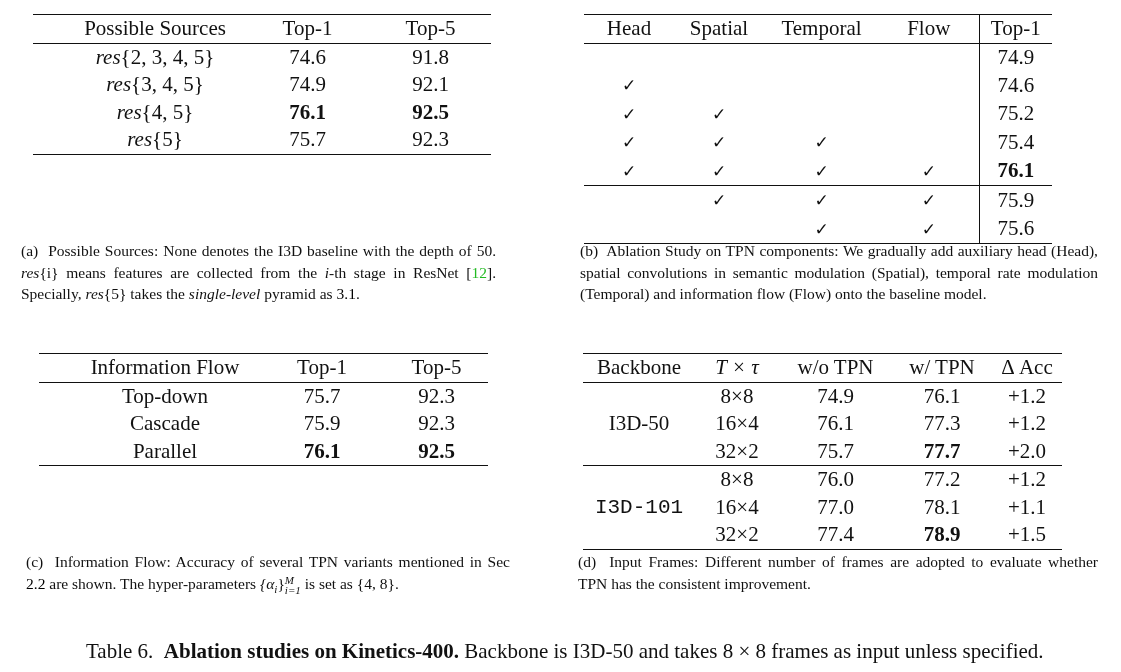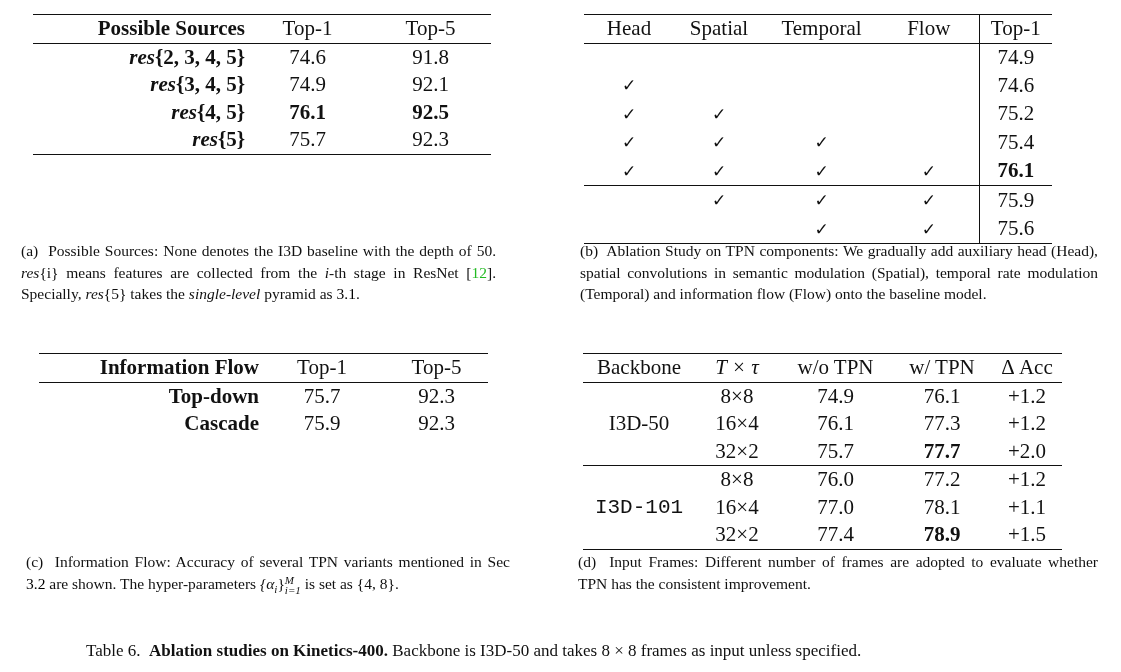--- a/index.html
+++ b/index.html
@@ -7,21 +7,21 @@
          font-family:"Liberation Serif","DejaVu Serif",serif; color:#111; }
   .abs { position:absolute; }
   table { border-collapse:collapse; font-size:21px; line-height:27.5px; }
   td, th { padding:0; font-weight:normal; white-space:nowrap; }
   .rule-top { border-top:1.5px solid #111; }
   .rule-bot { border-bottom:1.5px solid #111; }
   .rule-mid { border-bottom:1.2px solid #111; }
   .bold { font-weight:bold; }
   .it { font-style:italic; }
   .c { text-align:center; }
-  .l { text-align:right;font-weight:bold; }
+  .l { text-align:center; }
   .cap { font-size:15.5px; line-height:21.5px; color:#111; text-align:justify; }
   .cap b { font-weight:normal; }
   .ref-green { color:#22bb22; }
   .ref-red { color:#000000; }
   .check { font-family:"DejaVu Sans",sans-serif; font-size:17px; }
   .vr { border-left:1.2px solid #111; }
 </style>
 </head>
 <body>
 
@@ -174,29 +174,34 @@
       <tr>
         <td class="l" style="padding-left:32px">Top-down</td>
         <td class="c">75.7</td>
         <td class="c">92.3</td>
       </tr>
       <tr>
         <td class="l" style="padding-left:32px">Cascade</td>
         <td class="c">75.9</td>
         <td class="c">92.3</td>
       </tr>
+      <tr class="rule-bot">
+        <td class="l" style="padding-left:32px">Parallel</td>
+        <td class="c bold">76.1</td>
+        <td class="c bold">92.5</td>
+      </tr>
     </tbody>
   </table>
 </div>
 
 <div class="abs cap" style="left:26px; top:551px; width:484px;">
   <span>(c)</span>&nbsp;
   <b>Information Flow:</b>
   <span>Accuracy of several TPN variants mentioned in Sec</span>
-  <span class="ref-red">3.2</span>
+  <span class="ref-red">2.2</span>
   <span>are shown. The hyper-parameters</span>
   <span><span class="it">{α</span><sub class="it" style="font-size:11px">i</sub><span>}</span><span style="display:inline-block; vertical-align:middle; line-height:10px; font-size:11px; text-align:left;"><span class="it" style="display:block">M</span><span class="it" style="display:block">i=1</span></span></span>
   <span>is set as {4, 8}.</span>
 </div>
 
 <div class="abs" style="left:583px; top:353px;">
   <table style="width:479px;">
     <colgroup>
         <col style="width:112px">
         <col style="width:84px">
@@ -255,17 +260,17 @@
     </tbody>
   </table>
 </div>
 
 <div class="abs cap" style="left:578px; top:551px; width:520px;">
   <span>(d)</span>&nbsp;
   <b>Input Frames:</b>
   <span>Different number of frames are adopted to evaluate whether TPN has the consistent improvement.</span>
 </div>
 
-<div class="abs" style="left:86px; top:640px; width:960px; font-size:17px; line-height:22px;">
+<div class="abs" style="left:86px; top:640px; width:960px; font-size:21px; line-height:22px;">
   <span>Table 6.</span>&nbsp;
   <b>Ablation studies on Kinetics-400.</b>
   <span>Backbone is I3D-50 and takes 8 × 8 frames as input unless specified.</span>
 </div>
 
 </body></html>

